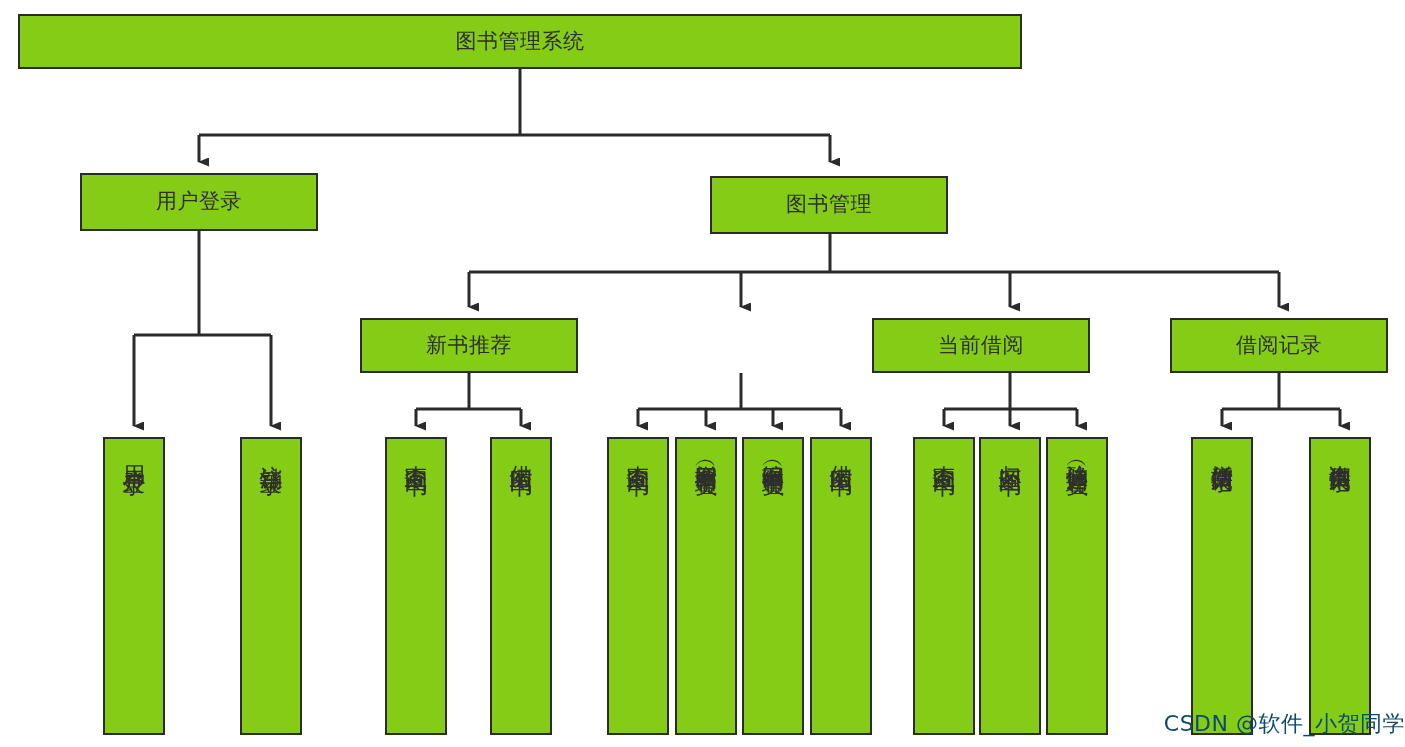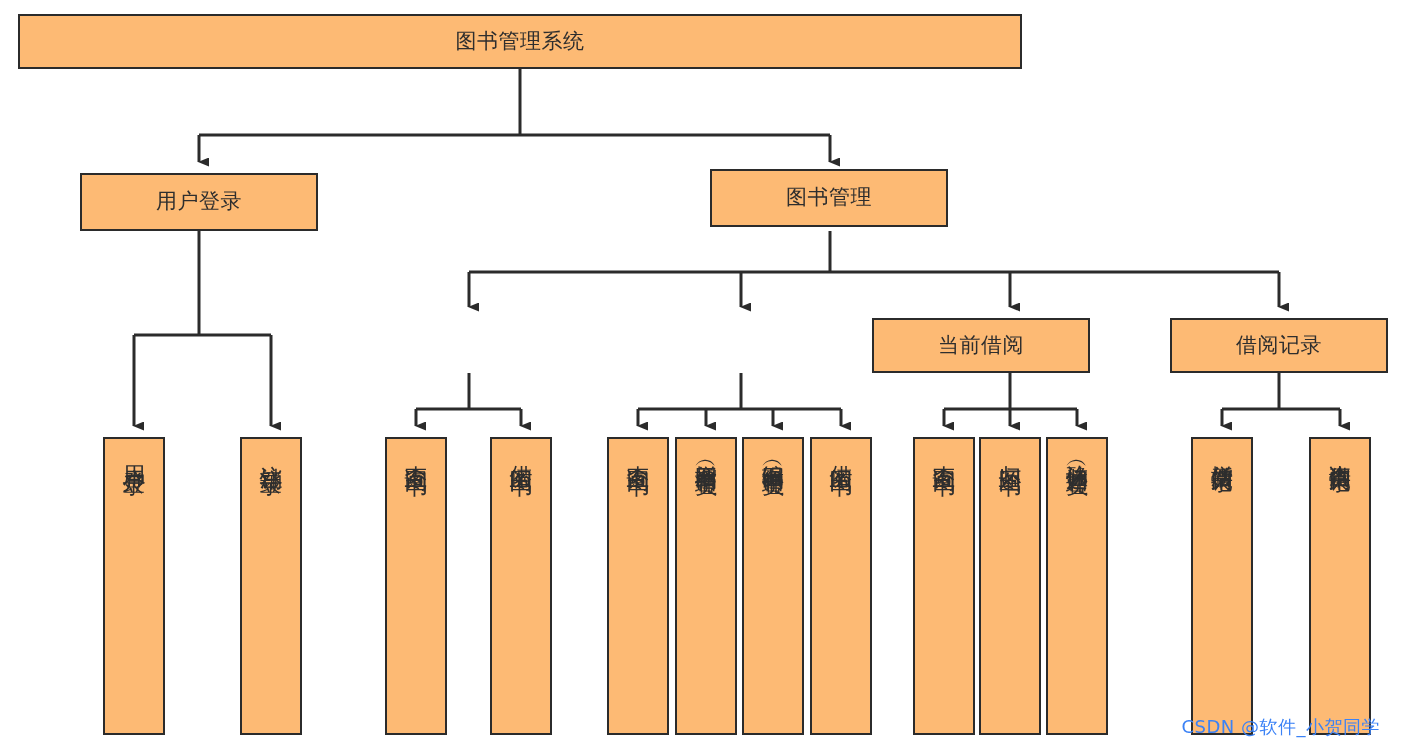--- a/index.html
+++ b/index.html
@@ -28,21 +28,21 @@
     left: 0;
     top: 0;
     width: 1405px;
     height: 747px;
     pointer-events: none;
   }
 
   .node {
     position: absolute;
     box-sizing: border-box;
-    background: #fdba74;
+    background: #84cc16;
     border: 2px solid #2b2b2b;
     display: flex;
     align-items: center;
     justify-content: center;
     color: #2e2e2e;
   }
 
   .node-h {
     font-size: 21px;
     line-height: 1.2;
@@ -62,21 +62,21 @@
     width: 238px;
   }
 
   #node-user-login {
     left: 80px;
     top: 173px;
   }
 
   #node-book-manage {
     left: 710px;
-    top: 169px;
+    top: 176px;
   }
 
   .node-l3 {
     height: 55px;
     width: 218px;
     top: 318px;
   }
 
   #node-new-book-rec { left: 360px; }
   #node-book-borrow  { left: 632px; }
@@ -102,24 +102,24 @@
     display: block;
   }
 
   .leaf-tall .leaf-text {
     font-size: 22px;
     letter-spacing: 1.5px;
   }
 
   .watermark {
     position: absolute;
-    right: 25px;
+    right: 0;
     bottom: 8px;
-    font-size: 18px;
-    color: #3b82f6;
+    font-size: 22px;
+    color: #0c4a6e;
     letter-spacing: 0.5px;
     white-space: nowrap;
   }
 </style>
 </head>
 <body>
 
 <div id="diagram-canvas">
 
   <svg id="connector-layer" viewBox="0 0 1405 747" xmlns="http://www.w3.org/2000/svg">
@@ -170,20 +170,21 @@
       <path d="M1222,409 L1222,426" marker-end="url(#arrow)"></path>
       <path d="M1340,409 L1340,426" marker-end="url(#arrow)"></path>
     </g>
   </svg>
 
   <div class="node node-h" id="node-root">图书管理系统</div>
 
   <div class="node node-h node-l2" id="node-user-login">用户登录</div>
   <div class="node node-h node-l2" id="node-book-manage">图书管理</div>
 
+  <div class="node node-h node-l3" id="node-new-book-rec">新书推荐</div>
   <div class="node node-h node-l3" id="node-current-borrow">当前借阅</div>
   <div class="node node-h node-l3" id="node-borrow-record">借阅记录</div>
 
   <div class="node node-leaf" style="left:103px">
     <span class="leaf-text">用户登录</span>
   </div>
   <div class="node node-leaf" style="left:240px">
     <span class="leaf-text">注销登录</span>
   </div>
 

